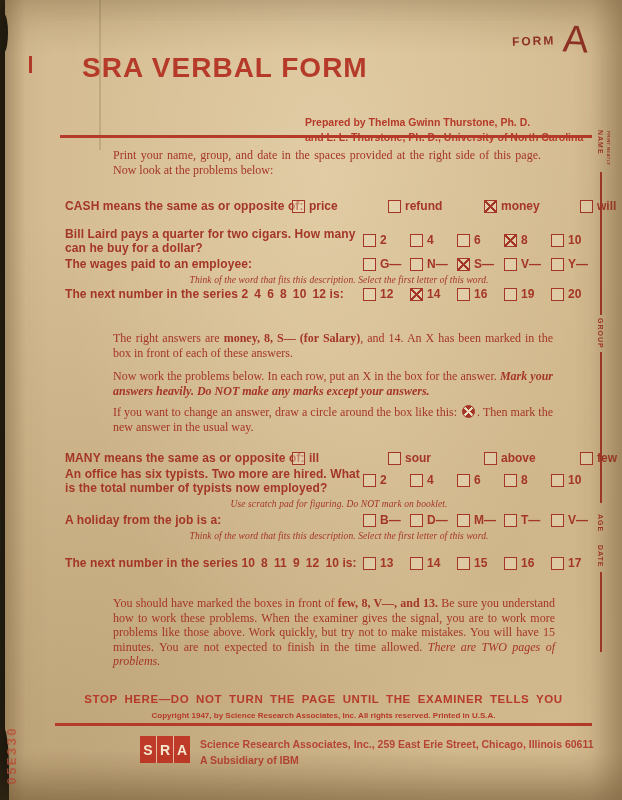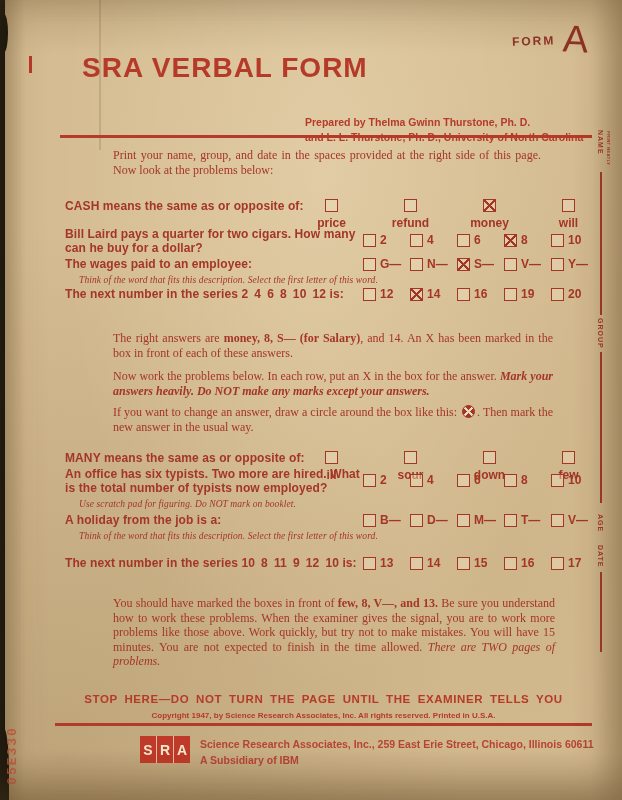--- a/index.html
+++ b/index.html
@@ -43,26 +43,26 @@
   .para{position:absolute;left:113px;width:440px;font-size:12px;line-height:14.5px;text-align:justify;color:var(--ink);}
   .pbold{font-weight:bold;}
   .pital{font-style:italic;}
   .pbi{font-weight:bold;font-style:italic;}
 
   
   .qrow{position:absolute;left:65px;width:527px;}
   .qtext{position:absolute;left:0;top:0;width:300px;font-family:"Liberation Sans",sans-serif;font-size:12px;font-weight:bold;line-height:14px;letter-spacing:.1px;color:var(--ink);}
   .qlead{font-weight:bold;}
   .qital{}
-  .qnote{font-family:"Liberation Serif",serif;font-size:9.5px;font-style:italic;font-weight:normal;margin:2px 0 0 14px;white-space:nowrap;width:520px;}
+  .qnote{font-family:"Liberation Serif",serif;font-size:9.5px;font-style:italic;font-weight:normal;margin:2px 0 0 14px;white-space:nowrap;width:520px;text-align:center;}
   .qnote:empty{display:none;}
   .opts{position:absolute;top:0;display:flex;}
   .o4{left:227px;}
   .o5{left:298px;}
-  .o4 .opt{width:79px;flex-direction:column;}
+  .o4 .opt{width:96px;}
   .o5 .opt{width:47px;}
   .opt{display:flex;align-items:center;gap:4px;}
   .box{display:inline-block;width:11px;height:11px;border:1.5px solid var(--ink);background:rgba(238,224,190,.45);flex:none;}
   .box.checked{background-image:
       linear-gradient(45deg,transparent 42%,var(--ink) 42%,var(--ink) 58%,transparent 58%),
       linear-gradient(135deg,transparent 42%,var(--ink) 42%,var(--ink) 58%,transparent 58%);}
   .olabel{font-family:"Liberation Sans",sans-serif;font-size:12px;font-weight:bold;color:var(--ink);}
 
   .cx{display:inline-block;width:13px;height:13px;border-radius:50%;background-color:var(--ink);vertical-align:-2px;margin:0 2px;
       background-image:
@@ -223,21 +223,21 @@
       <span class="opt">
           <span class="box"></span>
           <span class="olabel">ill</span>
         </span>
       <span class="opt">
           <span class="box"></span>
           <span class="olabel">sour</span>
         </span>
       <span class="opt">
           <span class="box"></span>
-          <span class="olabel">down</span>
+          <span class="olabel">above</span>
         </span>
       <span class="opt">
           <span class="box"></span>
           <span class="olabel">few</span>
         </span>
     </div>
   </div>
 
   <div class="qrow" style="top:467px">
     <div class="qtext"><span>An office has six typists. Two more are hired. What is the total number of typists now employed?</span>

